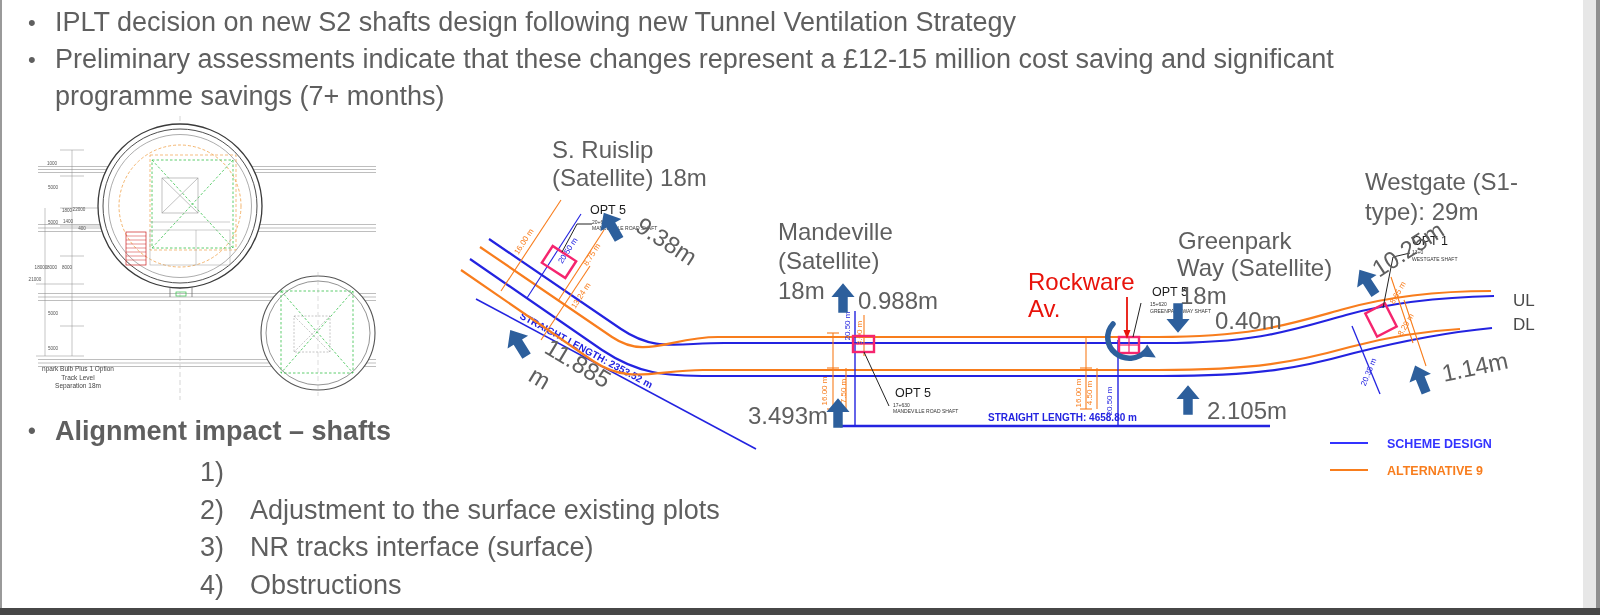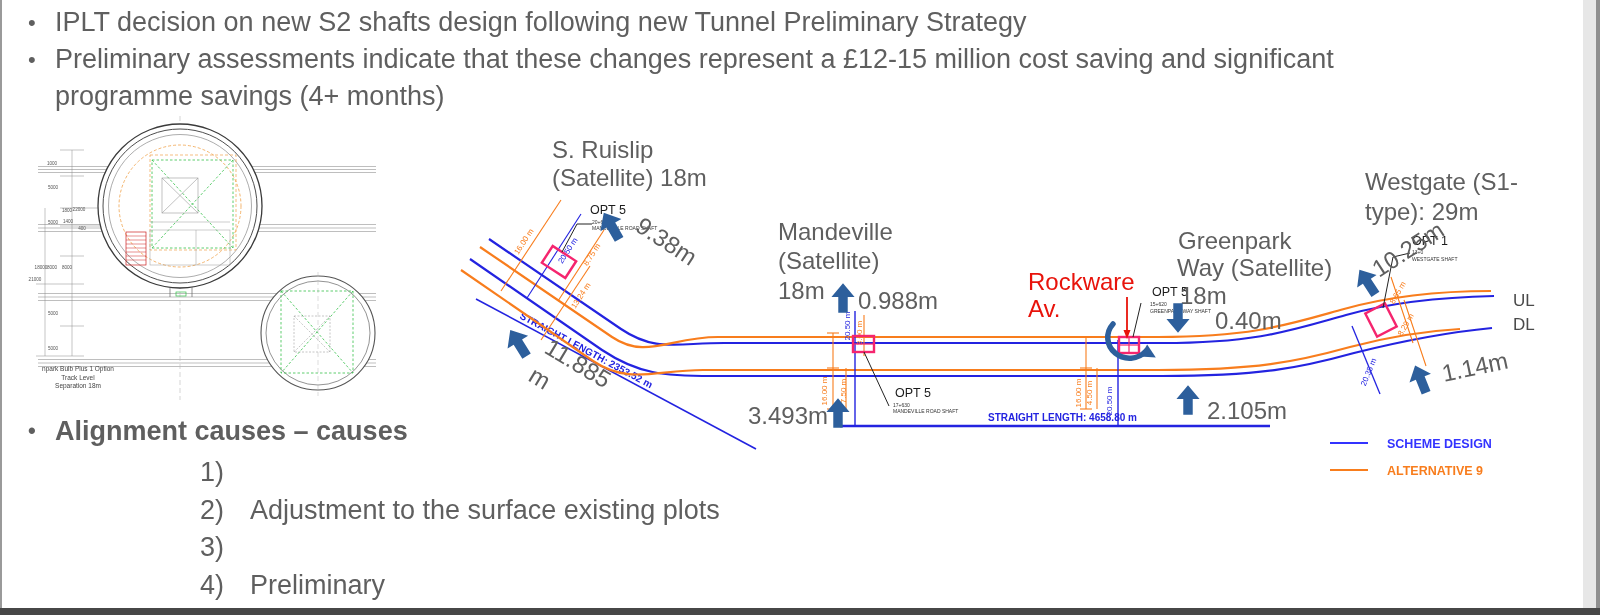--- a/index.html
+++ b/index.html
@@ -40,28 +40,28 @@
   .cs-cap{font-size:6.5px;fill:#444;}
 </style>
 </head>
 <body>
 
 <div class="slide">
 
   <div class="top-bullets">
     <div class="b-row">
       <span class="b-dot">•</span>
-      <span>IPLT decision on new S2 shafts design following new Tunnel Preliminary Strategy</span>
+      <span>IPLT decision on new S2 shafts design following new Tunnel Ventilation Strategy</span>
     </div>
     <div class="b-row">
       <span class="b-dot">•</span>
       <span>Preliminary assessments indicate that these changes represent a £12-15 million cost saving and significant</span>
     </div>
     <div class="b-row">
-      <span>programme savings (4+ months)</span>
+      <span>programme savings (7+ months)</span>
     </div>
   </div>
 
   <svg style="position:absolute;left:20px;top:110px;" width="360" height="292" viewBox="20 110 360 292">
 
     <g stroke="#7d7d7d" stroke-width="0.5">
       <line x1="38" y1="166.5" x2="376" y2="166.5"></line>
         <line x1="38" y1="169.5" x2="376" y2="169.5"></line>
         <line x1="38" y1="172.5" x2="376" y2="172.5"></line>
       <line x1="38" y1="224.5" x2="376" y2="224.5"></line>
@@ -316,36 +316,37 @@
       <line x1="1330" y1="443" x2="1368" y2="443" stroke="#3333ff" stroke-width="2"></line>
       <text class="legtx-b" x="1387" y="448">SCHEME DESIGN</text>
       <line x1="1330" y1="470" x2="1368" y2="470" stroke="#f87d1d" stroke-width="2"></line>
       <text class="legtx-o" x="1387" y="475">ALTERNATIVE 9</text>
     </g>
   </svg>
 
   <div class="bottom-block">
     <div class="bb-head">
       <span class="b-dot">•</span>
-      <span>Alignment causes – causes</span>
+      <span>Alignment impact – shafts</span>
     </div>
     <div class="bb-list">
       <div class="bb-item">
         <span class="bb-num">1)</span>
       </div>
       <div class="bb-item">
         <span class="bb-num">2)</span>
         <span>Adjustment to the surface existing plots</span>
       </div>
       <div class="bb-item">
         <span class="bb-num">3)</span>
+        <span>NR tracks interface (surface)</span>
       </div>
       <div class="bb-item">
         <span class="bb-num">4)</span>
-        <span>Preliminary</span>
+        <span>Obstructions</span>
       </div>
     </div>
   </div>
 
   <div class="edge-left"></div>
   <div class="edge-right-light"></div>
   <div class="edge-right-dark"></div>
   <div class="edge-bottom"></div>
 </div>
 

